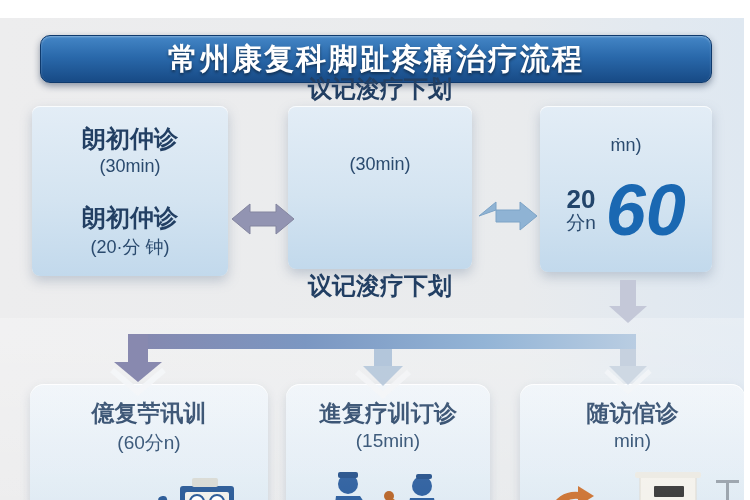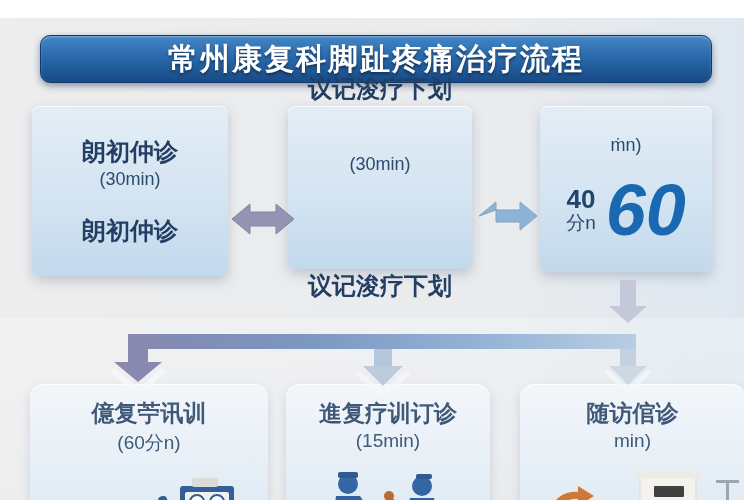--- a/index.html
+++ b/index.html
@@ -67,34 +67,35 @@
 
   <div class="title-bar">
     <span>常州康复科脚趾疼痛治疗流程</span>
   </div>
 
   <div class="flow-box" id="box1">
     <div class="h">朗初仲诊</div>
     <div class="s">(30min)</div>
     <div class="gap"></div>
     <div class="h">朗初仲诊</div>
+    <div class="s">(20·分 钟)</div>
   </div>
 
   <div class="flow-box" id="box2">
     <div class="h">议记浚疗下划</div>
     <div class="s">(30min)</div>
     <div class="gap"></div>
     <div class="h">议记浚疗下划</div>
   </div>
 
   <div class="flow-box" id="box3">
     <div class="s">ṁn)</div>
     <div class="num-row">
       <div class="num-col">
-        <span class="n1">40</span>
+        <span class="n1">20</span>
         <span class="n2">分n</span>
       </div>
       <span class="big-num">60</span>
     </div>
   </div>
 
   <svg class="dbl-arrow" style="left:232px;top:182px;" width="62" height="38">
     <polygon points="0,19 18,4 18,12 44,12 44,4 62,19 44,34 44,26 18,26 18,34" fill="#9294b2" stroke="#83859f" stroke-width="1"></polygon>
   </svg>
   <svg class="dbl-arrow" style="left:479px;top:180px;" width="58" height="36">

